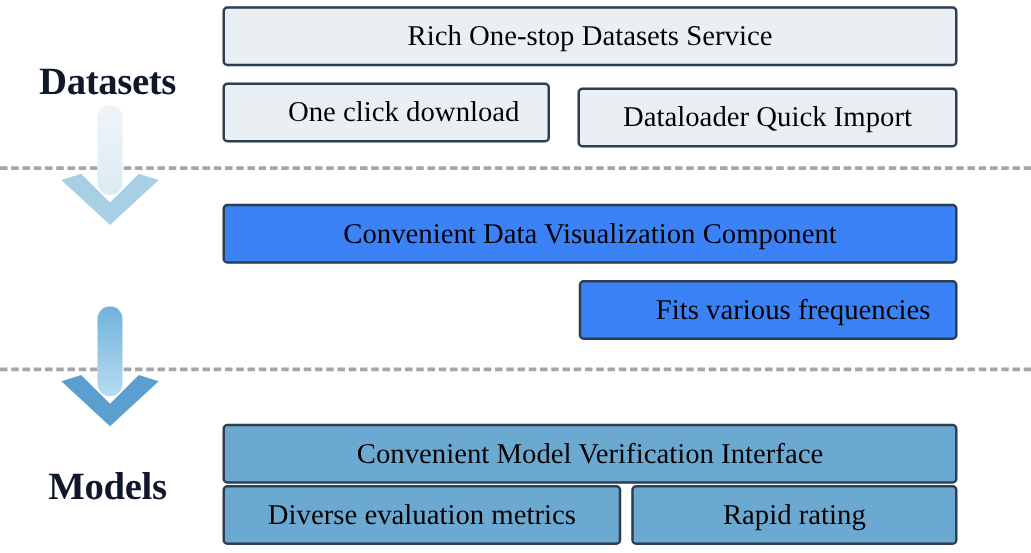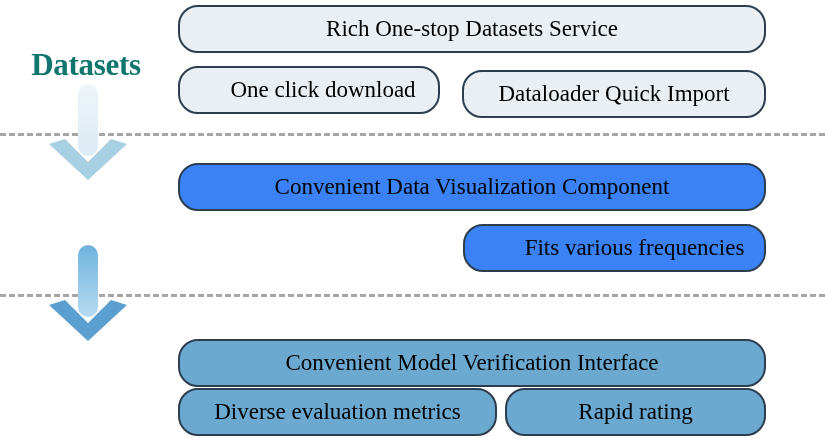--- a/index.html
+++ b/index.html
@@ -29,21 +29,21 @@
 
   
   .tier-label {
     position: absolute;
     left: 0;
     width: 172px;
     text-align: center;
     font-family: "Liberation Serif", "DejaVu Serif", serif;
     font-weight: bold;
     font-size: 31px;
-    color: #0f766e;
+    color: #0f172a;
     letter-spacing: -0.3px;
     white-space: nowrap;
   }
   #label-datasets { top: 47px; }
   #label-tools    { top: 208px; }
   #label-models   { top: 371px; }
 
   
   .arrow {
     position: absolute;
@@ -51,21 +51,21 @@
     height: 96px;
   }
   #arrow-1 { left: 43px; top: 84px; }
   #arrow-2 { left: 43px; top: 245px; }
 
   
   .card {
     position: absolute;
     box-sizing: border-box;
     border: 2px solid #2c3e50;
-    border-radius: 20px;
+    border-radius: 4px;
     display: flex;
     align-items: center;
     justify-content: center;
     text-align: center;
     font-family: "Liberation Serif", "DejaVu Serif", serif;
     font-size: 23px;
     color: #000000;
     line-height: 1.1;
     padding: 0 8px;
     white-space: nowrap;
@@ -113,20 +113,21 @@
       <linearGradient id="shaftGrad2" x1="0" y1="0" x2="0" y2="1">
         <stop offset="0%" stop-color="#6fb2dd"></stop>
         <stop offset="100%" stop-color="#b7dcf0"></stop>
       </linearGradient>
     </defs>
     <rect x="35" y="0" width="20" height="72" rx="10" fill="url(#shaftGrad2)"></rect>
     <path d="M 6 60 L 22 55 L 45 78 L 68 55 L 84 60 L 45 96 Z" fill="#5a9fd0"></path>
   </svg>
 
   <div class="tier-label" id="label-datasets">Datasets</div>
+  <div class="tier-label" id="label-models">Models</div>
 
   <div class="card tier-datasets-card" id="card-datasets-main">Rich One-stop Datasets Service</div>
   <div class="card tier-datasets-card" id="card-datasets-left">One click download</div>
   <div class="card tier-datasets-card" id="card-datasets-right">Dataloader Quick Import</div>
 
   <div class="card tier-tools-card" id="card-tools-main">Convenient Data Visualization Component</div>
   <div class="card tier-tools-card" id="card-tools-right">Fits various frequencies</div>
 
   <div class="card tier-models-card" id="card-models-main">Convenient Model Verification Interface</div>
   <div class="card tier-models-card" id="card-models-left">Diverse evaluation metrics</div>

